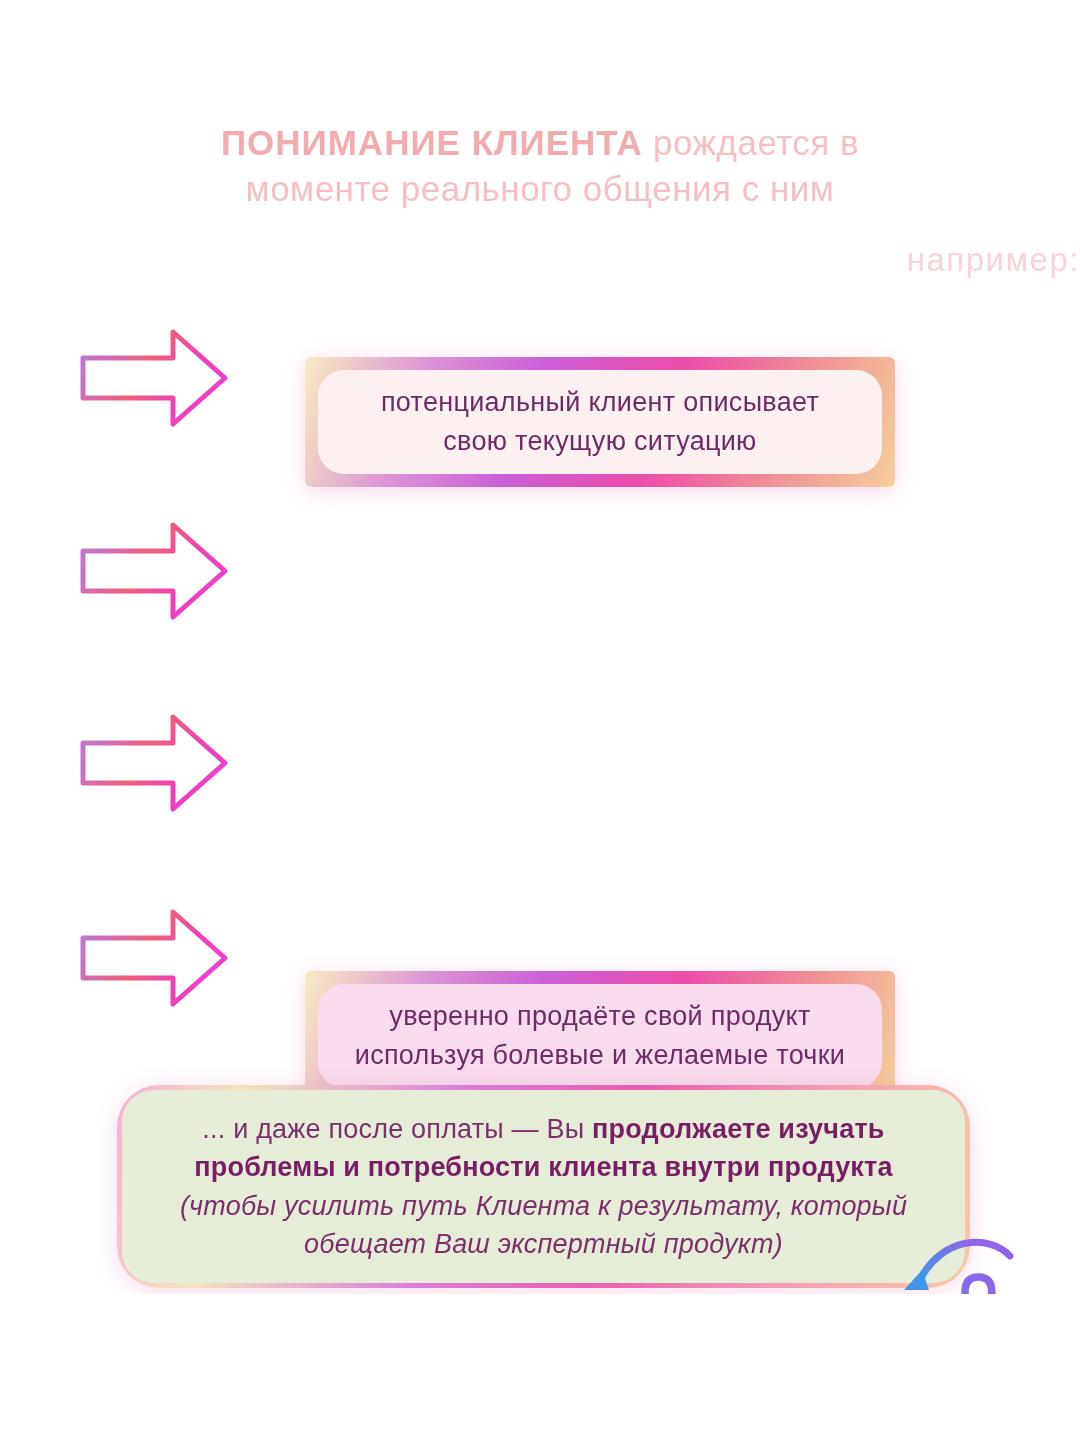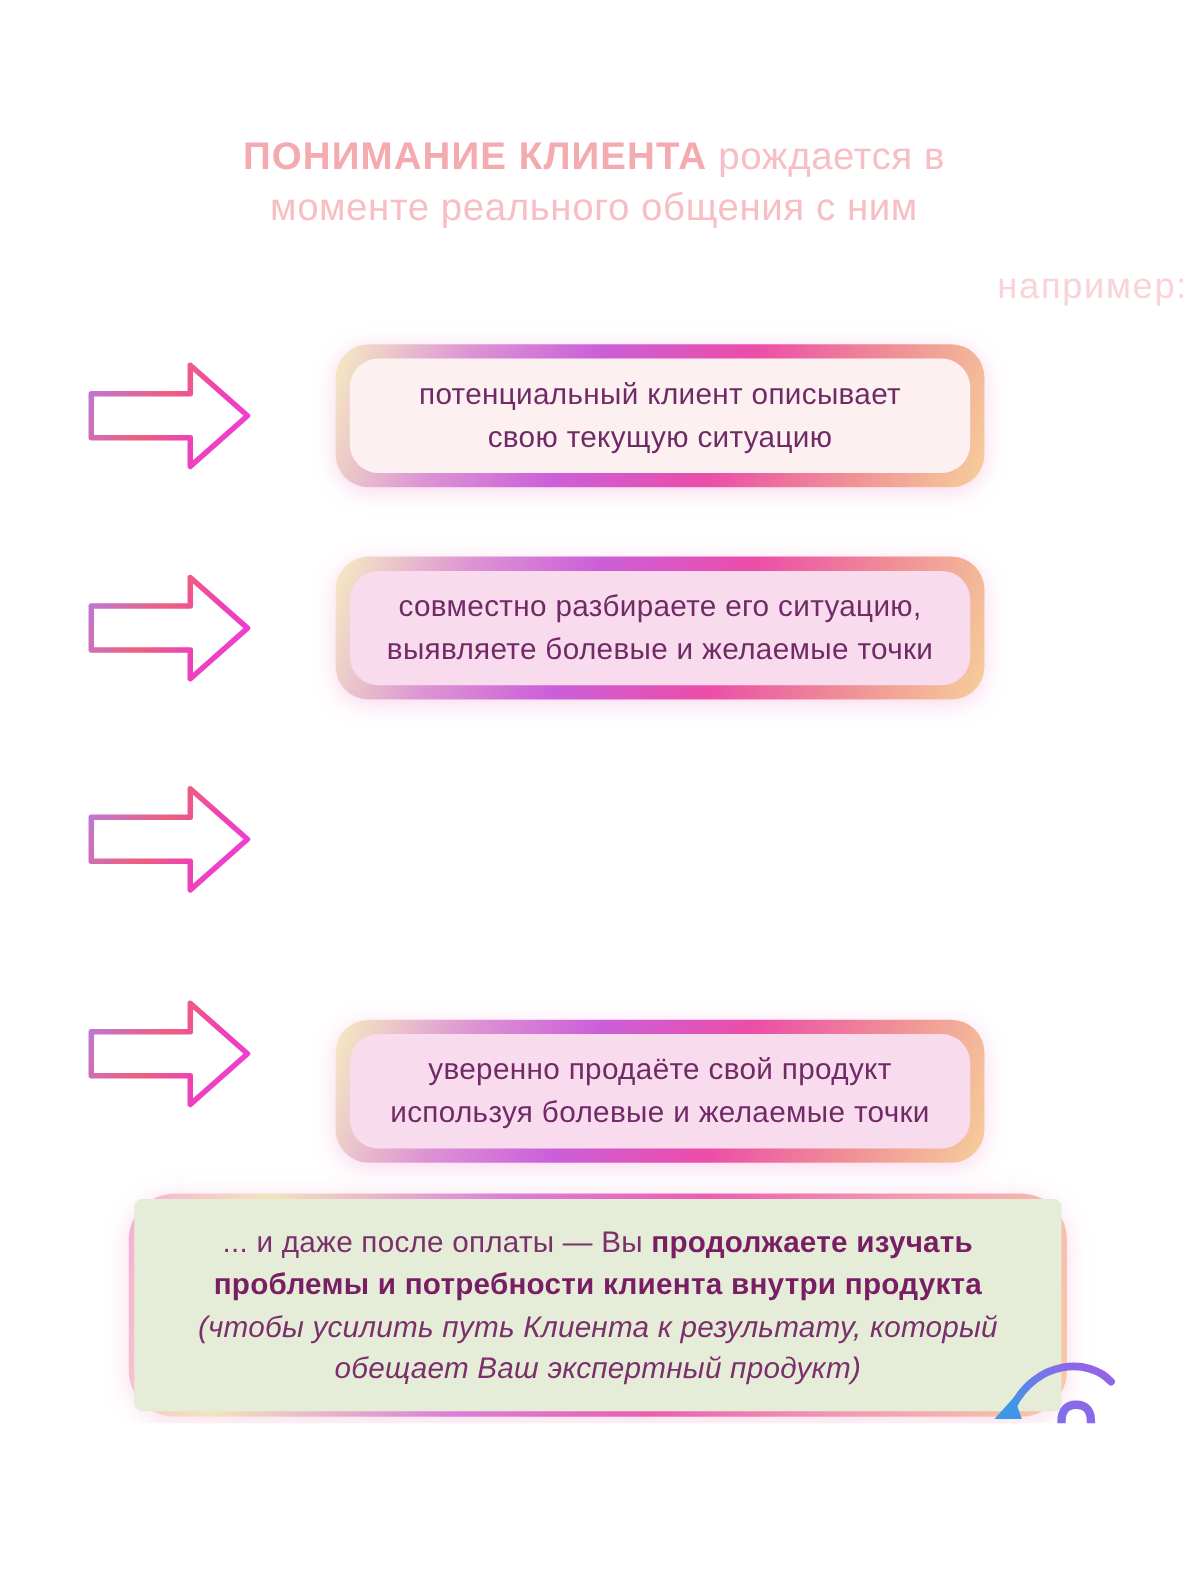--- a/index.html
+++ b/index.html
@@ -23,44 +23,45 @@
     text-align:right; font-size:33px; letter-spacing:1.5px;
     color:#f8d3d8;
   }
 
   
   .arrow-icon { position:absolute; left:78px; width:152px; height:108px; }
   .arrow-1 { top:324px; } .arrow-2 { top:517px; } .arrow-3 { top:709px; } .arrow-4 { top:904px; }
 
   .box-wrap {
     position:absolute; left:305px; width:590px; height:130px;
-    padding:13px; border-radius:30px;
+    padding:13px; border-radius:6px;
     background:linear-gradient(110deg,#f6ecc2 0%,#dc93d4 20%,#cb5fd9 38%,#ec4da8 60%,#ef8f96 80%,#f6cf9a 100%);
     box-shadow:0 4px 20px rgba(236,120,190,0.28);
+    margin-top:44px;
   }
   .bw-1 { top:313px; } .bw-2 { top:506px; } .bw-3 { top:698px; } .bw-4 { top:927px; }
   .box {
     width:100%; height:100%; border-radius:26px;
     display:flex; align-items:center; justify-content:center;
     text-align:center; white-space:pre-line;
     font-size:27px; line-height:1.45; letter-spacing:0.3px;
     color:#702a66;
   }
   .box.light { background:#fdf0f1; }
   .box.pink  { background:#f8dbec; }
 
   
   .summary-wrap {
     position:absolute; left:117px; top:1085px; width:853px; height:203px;
     padding:5px; border-radius:42px;
     background:linear-gradient(105deg,#f5aed6 0%,#f3e4bd 14%,#da7fd8 38%,#ea5fb0 58%,#f29bb4 78%,#f8caa6 100%);
     box-shadow:0 4px 22px rgba(236,140,190,0.30);
   }
   .summary {
-    width:100%; height:100%; border-radius:7px; background:#e5edd8;
+    width:100%; height:100%; border-radius:32px; background:#e5edd8;
     display:flex; flex-direction:column; align-items:center; justify-content:center;
     text-align:center; padding:0 28px;
     font-size:27px; line-height:1.42; letter-spacing:0.2px;
     color:#7b2f6b;
   }
   .summary .seg-bold { font-weight:700; color:#791d64; }
   .summary .seg-italic { font-style:italic; display:block; }
 
   
   .curve-arrow { position:absolute; left:898px; top:1231px; width:118px; height:74px; z-index:3; }
@@ -97,24 +98,20 @@
     <polygon points="5,34 95,34 95,8 147,54 95,100 95,74 5,74" fill="#ffffff" stroke="url(#arrGrad)" stroke-width="5" stroke-linejoin="round"></polygon>
   </svg>
   <svg class="arrow-icon arrow-4" viewBox="0 0 152 108">
     <polygon points="5,34 95,34 95,8 147,54 95,100 95,74 5,74" fill="#ffffff" stroke="url(#arrGrad)" stroke-width="5" stroke-linejoin="round"></polygon>
   </svg>
 
   <div class="box-wrap bw-1">
     <div class="box light">потенциальный клиент описывает
 свою текущую ситуацию</div>
   </div>
-  <div class="box-wrap bw-2">
-    <div class="box pink">совместно разбираете его ситуацию,
-выявляете болевые и желаемые точки</div>
-  </div>
   <div class="box-wrap bw-4">
     <div class="box pink">уверенно продаёте свой продукт
 используя болевые и желаемые точки</div>
   </div>
 
   <div class="summary-wrap">
     <div class="summary">
       <div><span class="seg-regular">... и даже после оплаты — Вы </span><span class="seg-bold">продолжаете изучать проблемы и потребности клиента внутри продукта</span><span class="seg-italic">(чтобы усилить путь Клиента к результату, который обещает Ваш экспертный продукт)</span></div>
     </div>
   </div>

